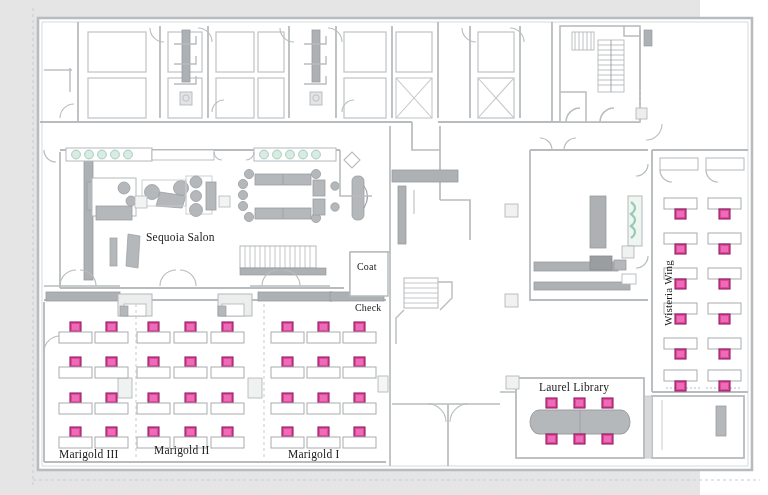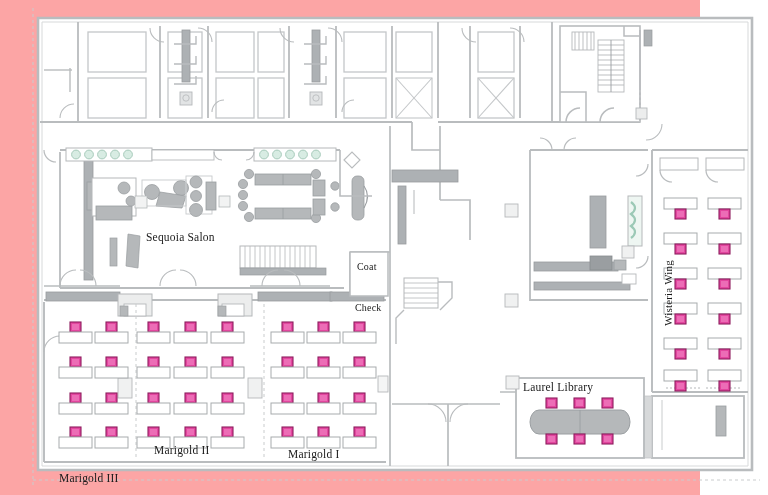--- a/index.html
+++ b/index.html
@@ -2,21 +2,21 @@
 <html><head>
 <meta charset="utf-8">
 <title>Floor Plan</title>
 <style>
   html,body{margin:0;padding:0;background:#ffffff;}
   body{
     width:768px;height:495px;overflow:hidden;
     font-family:"Liberation Serif", serif;
     color:#1a1a1a;
   }
-  #plan{position:relative;width:700px;height:495px;background:#fca5a5;}
+  #plan{position:relative;width:700px;height:495px;background:#e5e5e5;}
   svg#floor{position:absolute;left:0;top:0;width:768px;height:495px;display:block;}
 
   .lbl{
     position:absolute;
     font-family:"Liberation Serif", serif;
     color:#1a1a1a;
     white-space:pre;
     letter-spacing:.2px;
     user-select:none;
   }
@@ -583,21 +583,21 @@
       <rect x="350" y="252" width="38" height="44" fill="#ffffff" stroke="#b9bcbe" stroke-width="1.5"></rect>
     </g>
 
   </svg>
 
   <div class="lbl lbl-room" style="left:146px;top:231px;">Sequoia Salon</div>
 
   <div class="lbl lbl-small" style="left:357px;top:262px;">Coat</div>
   <div class="lbl lbl-small" style="left:355px;top:269px;margin-top:34px;">Check</div>
 
-  <div class="lbl lbl-room" style="left:59px;top:472px;">Marigold III</div>
+  <div class="lbl lbl-room" style="left:59px;top:448px;">Marigold III</div>
   <div class="lbl lbl-room" style="left:154px;top:444px;">Marigold II</div>
   <div class="lbl lbl-room" style="left:288px;top:448px;font-family:Liberation Serif, serif;">Marigold I</div>
 
   <div class="lbl lbl-vert" style="left:662px;top:326px;">Wisteria Wing</div>
 
-  <div class="lbl lbl-room" style="left:523px;top:381px;">Laurel Library</div>
+  <div class="lbl lbl-room" style="left:539px;top:381px;">Laurel Library</div>
 
 </div>
 
 </body></html>

